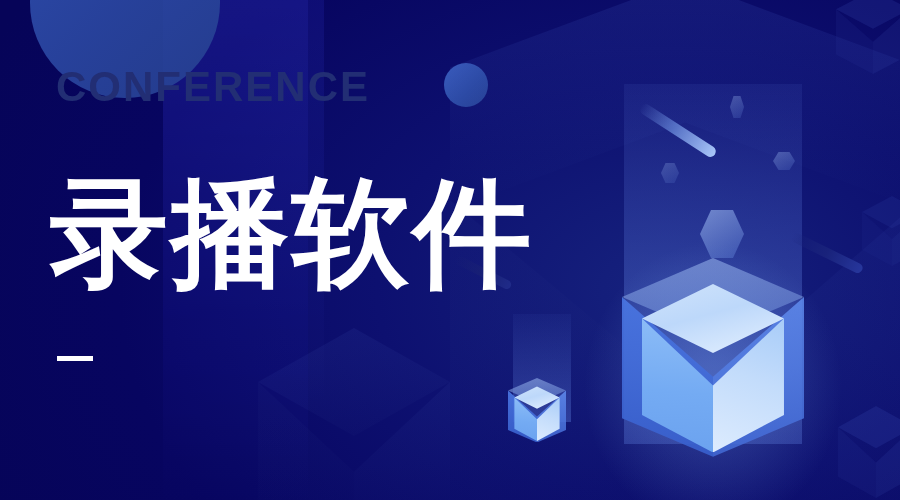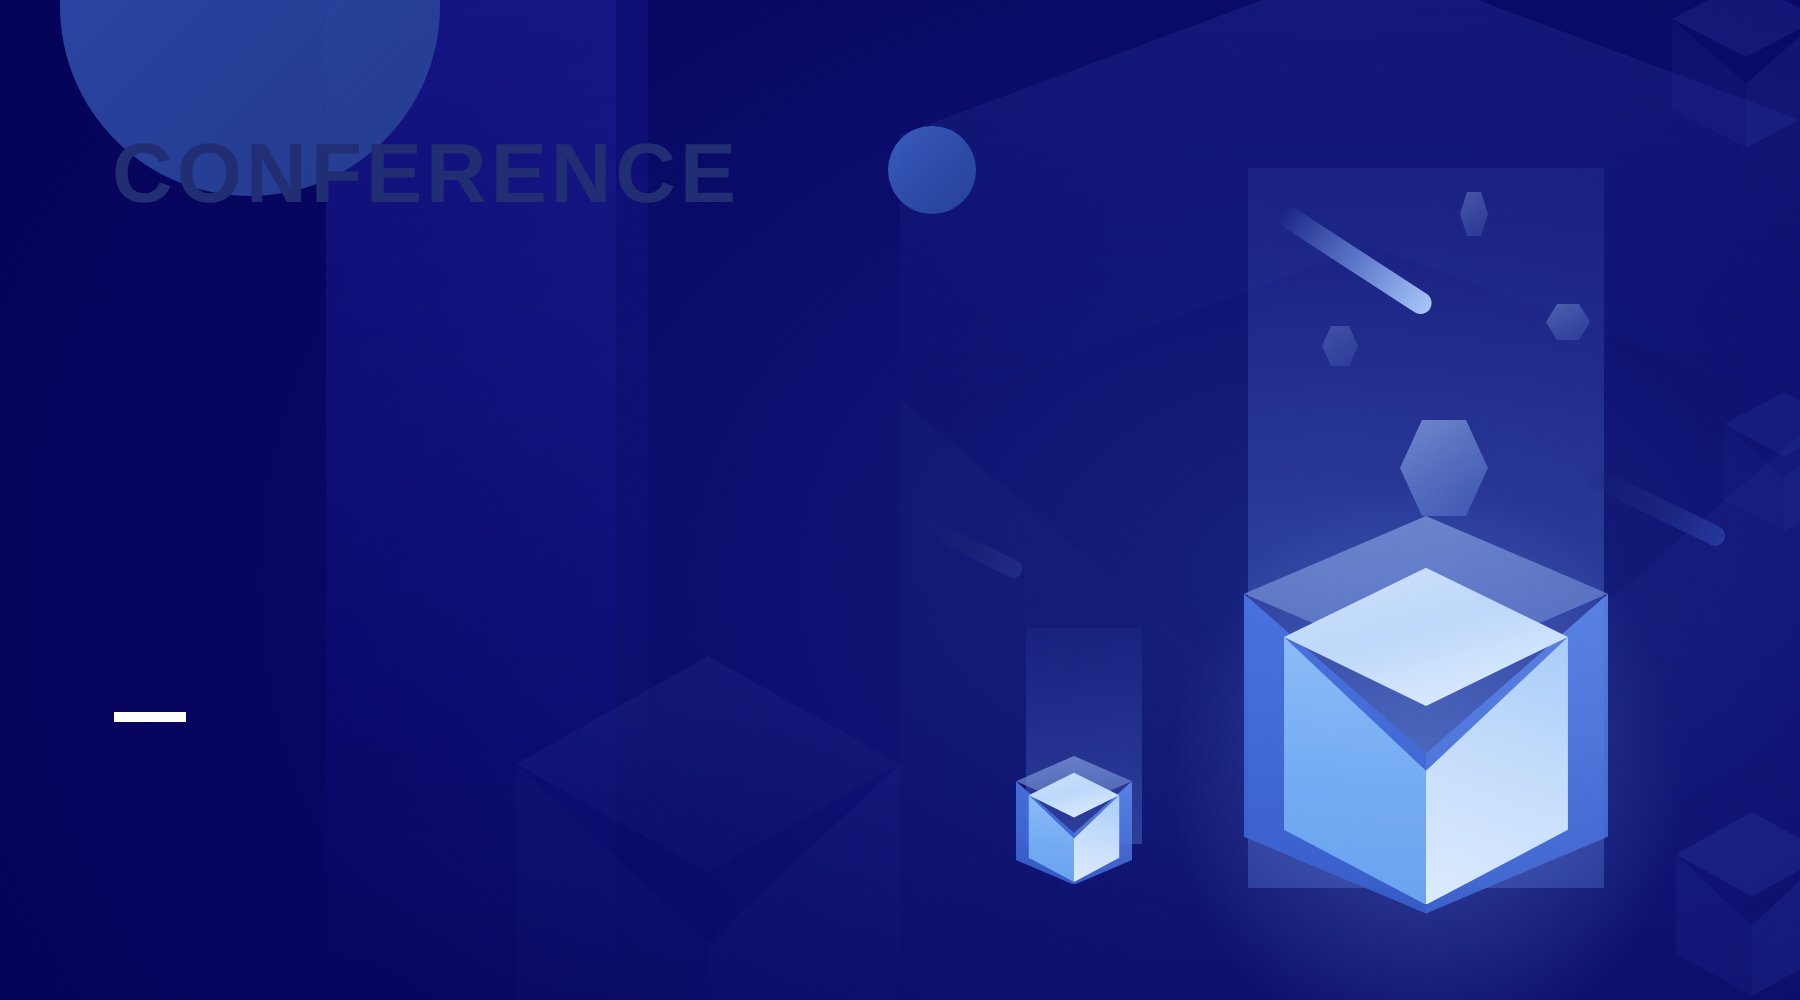--- a/index.html
+++ b/index.html
@@ -327,15 +327,16 @@
   <div class="cube-wrap cube-small">
     <div class="shell-top"></div>
     <div class="shell-l"></div>
     <div class="shell-r"></div>
     <div class="in-top"></div>
     <div class="in-l"></div>
     <div class="in-r"></div>
   </div>
 
   <div class="eyebrow">CONFERENCE</div>
+  <div class="headline">录播软件</div>
   <div class="rule"></div>
 
 </div>
 
 </body></html>

